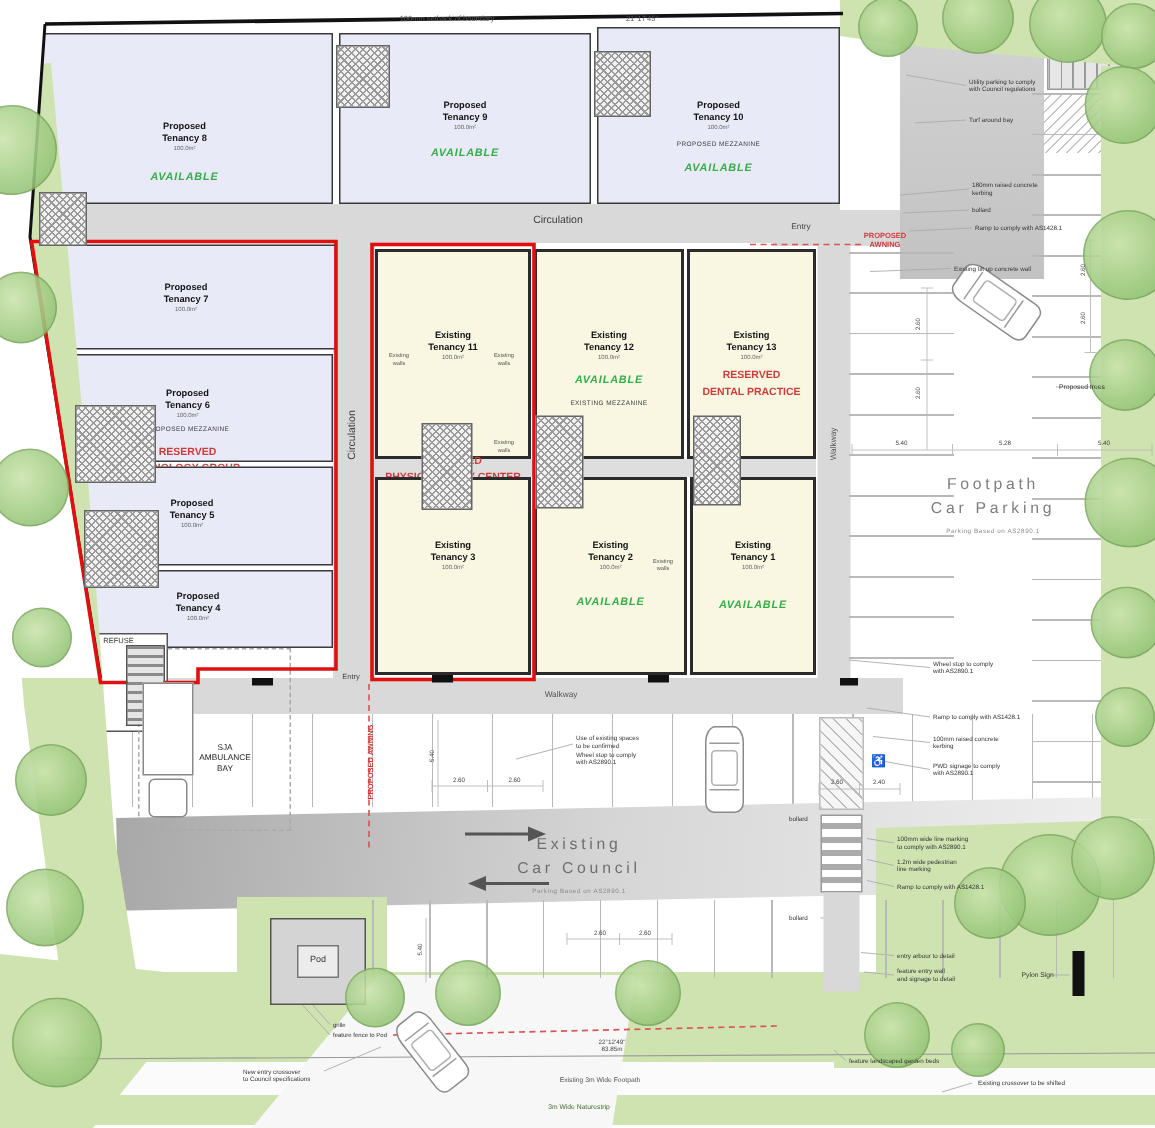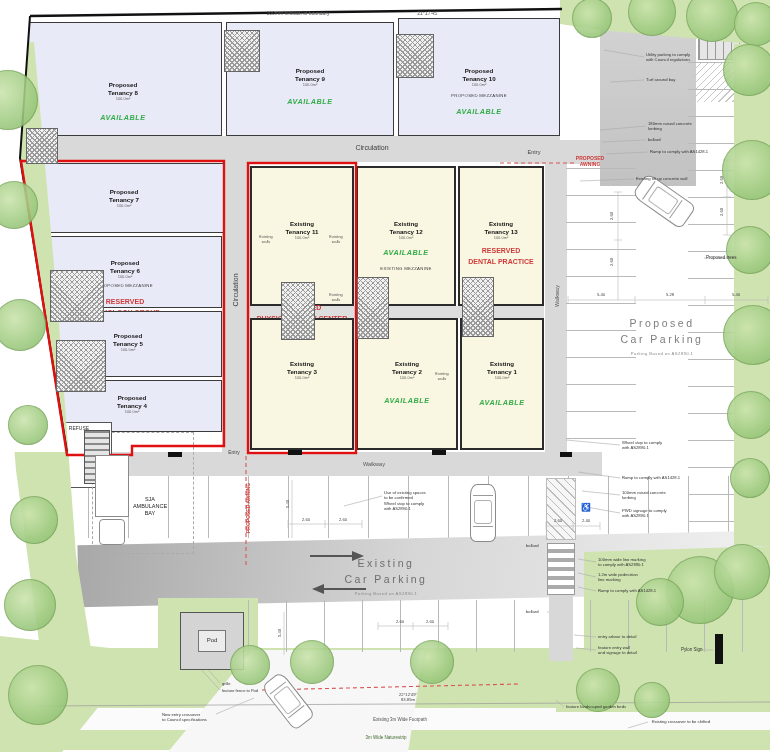--- a/index.html
+++ b/index.html
@@ -180,25 +180,25 @@
     <g fill="#111">
       <rect x="168" y="452" width="14" height="5"></rect>
         <rect x="288" y="450" width="14" height="5"></rect>
       <rect x="432" y="450" width="14" height="5"></rect>
         <rect x="560" y="452" width="12" height="5"></rect>
     </g>
   </svg>
 
   <div class="park-title" style="left:386px;top:556px">
     <div class="pt-main">Existing
-Car Parking</div>
+Car Council</div>
     <div class="pt-sub">Parking Based on AS2890.1</div>
   </div>
   <div class="park-title" style="left:662px;top:316px;color:#7d7d7d">
-    <div class="pt-main">Proposed
+    <div class="pt-main">Footpath
 Car Parking</div>
     <div class="pt-sub">Parking Based on AS2890.1</div>
   </div>
 
 <div class="room proposed" style="left: 24px; top: 22px; width: 198px; height: 114px;">
       <span class="r-name" style="top: 58px;">Proposed
 Tenancy 8</span>
       <span class="r-area" style="top: 73px;">100.0m²</span>
       <span class="r-status" style="top: 90px;">AVAILABLE</span>
     </div>

